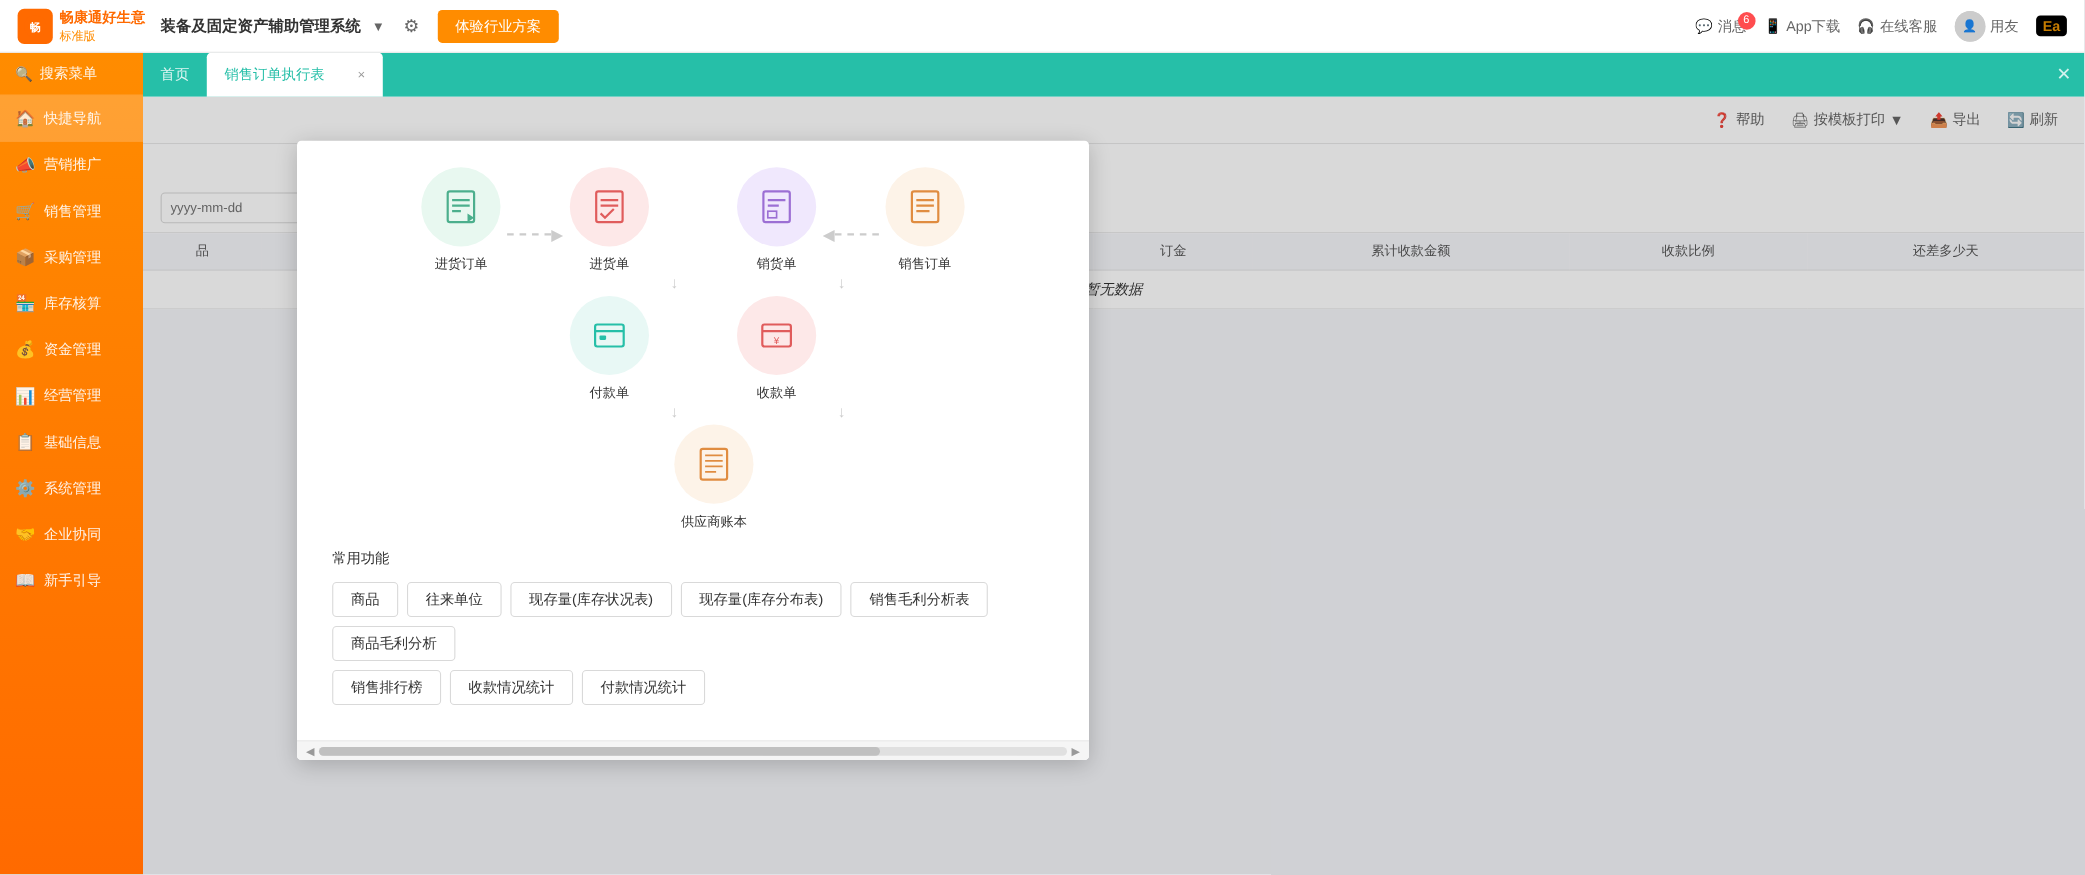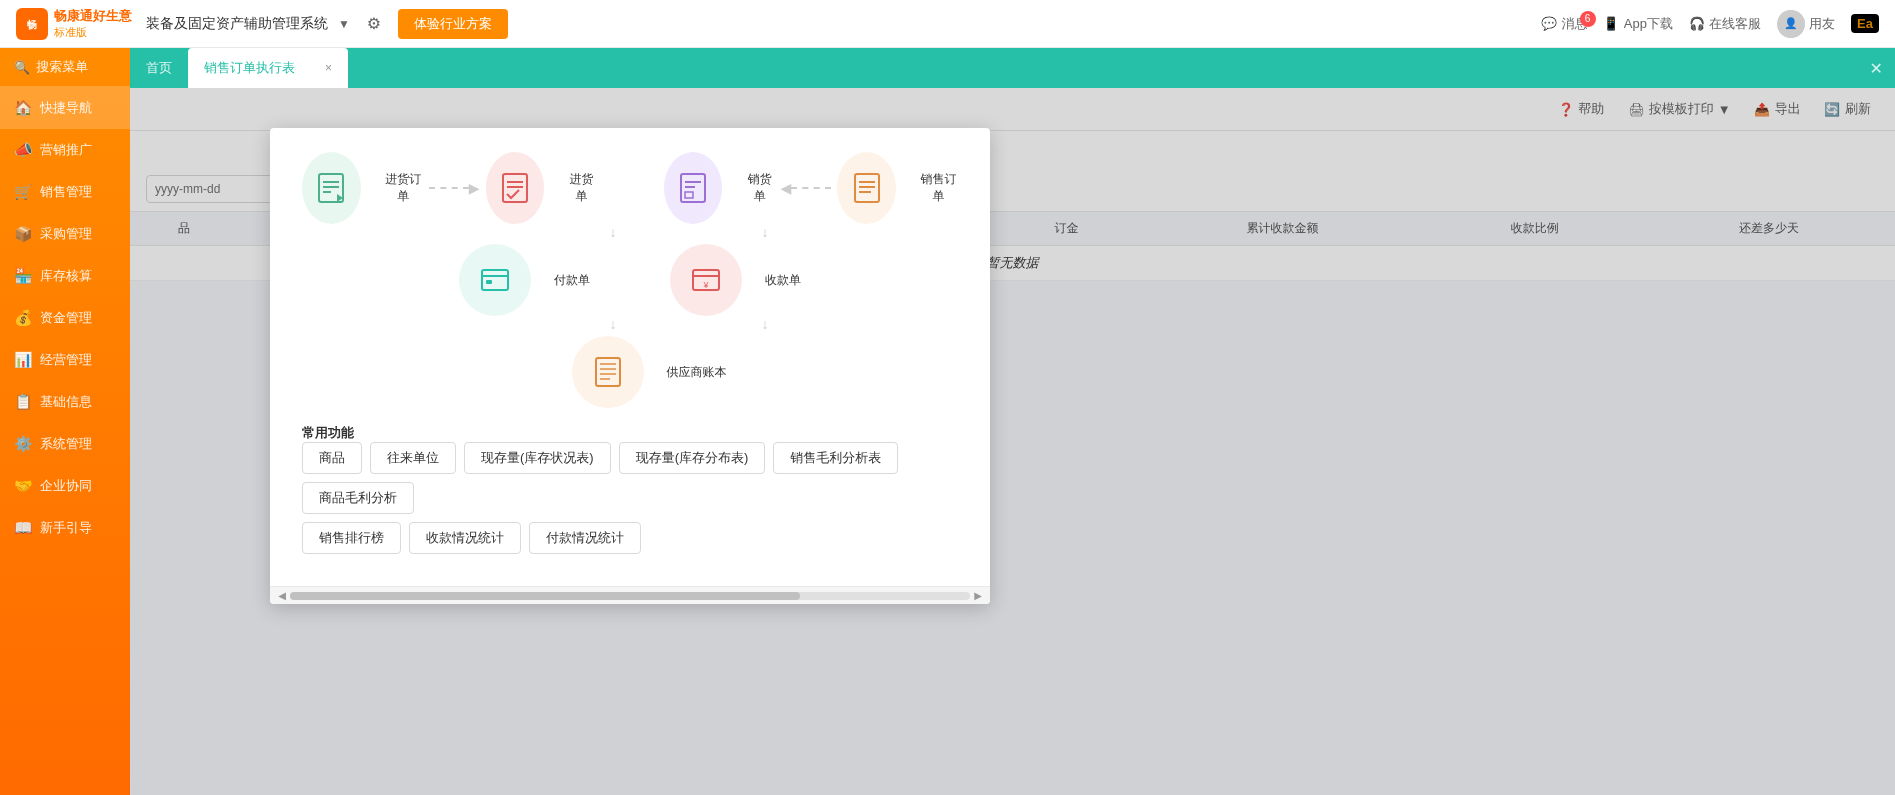--- a/index.html
+++ b/index.html
@@ -10,21 +10,21 @@
     .top-bar { display: flex; align-items: center; height: 48px; background: #fff; border-bottom: 1px solid #e8e8e8; padding: 0 16px; gap: 10px; flex-shrink: 0; }
     .main-area { display: flex; flex: 1; overflow: hidden; }
     .sidebar { width: 130px; background: linear-gradient(180deg, #ff8c00 0%, #ff6a00 100%); display: flex; flex-direction: column; flex-shrink: 0; }
     .content-area { flex: 1; display: flex; flex-direction: column; overflow: hidden; }
     .tab-bar { display: flex; align-items: center; height: 40px; background: #26bfa8; padding: 0; flex-shrink: 0; }
     .page-content { flex: 1; background: #f5f6fa; overflow: hidden; position: relative; }
 
     
     .logo-area { display: flex; align-items: center; gap: 6px; min-width: 120px; }
     .logo-icon { width: 32px; height: 32px; background: #ff6a00; border-radius: 6px; display: flex; align-items: center; justify-content: center; color: white; font-size: 18px; font-weight: bold; }
-    .system-name { font-size: 14px; color: #333; font-weight: 400; }
+    .system-name { font-size: 14px; color: #333; font-weight: 700; }
     .dropdown-btn { display: flex; align-items: center; gap: 4px; cursor: pointer; color: #666; font-size: 12px; }
     .settings-btn { width: 28px; height: 28px; display: flex; align-items: center; justify-content: center; cursor: pointer; color: #666; font-size: 16px; }
     .try-btn { background: #ff8c00; color: white; border: none; padding: 6px 16px; border-radius: 4px; cursor: pointer; font-size: 13px; }
     .top-right { margin-left: auto; display: flex; align-items: center; gap: 16px; }
     .top-right-item { display: flex; align-items: center; gap: 4px; color: #666; font-size: 13px; cursor: pointer; position: relative; }
     .badge { background: #ff4d4f; color: white; font-size: 10px; border-radius: 8px; padding: 0 4px; position: absolute; top: -4px; right: -8px; min-width: 16px; height: 16px; display: flex; align-items: center; justify-content: center; }
     .avatar { width: 28px; height: 28px; border-radius: 50%; background: #ccc; display: flex; align-items: center; justify-content: center; font-size: 12px; color: #fff; overflow: hidden; }
 
     
     .sidebar-search { display: flex; align-items: center; gap: 6px; color: rgba(255,255,255,0.9); padding: 10px 14px; font-size: 13px; cursor: pointer; border-bottom: 1px solid rgba(255,255,255,0.2); }
@@ -57,33 +57,33 @@
     .data-table td { padding: 8px 12px; border-bottom: 1px solid #f0f0f0; text-align: center; color: #333; font-style: italic; }
     .no-data { text-align: center; color: #999; padding: 60px; font-size: 13px; }
 
     
     .close-btn { margin-left: auto; margin-right: 12px; color: rgba(255,255,255,0.8); cursor: pointer; font-size: 16px; }
 
     
     .modal-overlay { position: absolute; top: 0; left: 0; right: 0; bottom: 0; background: rgba(0,0,0,0.15); z-index: 100; display: flex; align-items: flex-start; justify-content: flex-start; }
     .modal-box { background: #fff; border-radius: 4px; box-shadow: 0 4px 20px rgba(0,0,0,0.2); width: 720px; margin: 40px 0 0 140px; overflow: hidden; }
     .modal-content { padding: 24px 32px; }
-    .flow-node { display: flex; align-items: center; gap: 23px; }
+    .flow-node { display: flex; flex-direction: column; align-items: center; gap: 8px; }
     .flow-circle { width: 72px; height: 72px; border-radius: 50%; display: flex; align-items: center; justify-content: center; font-size: 26px; }
     .flow-circle.green { background: #e8f8f0; }
     .flow-circle.red-light { background: #fde8e8; }
     .flow-circle.purple { background: #f0e8fd; }
     .flow-circle.orange-light { background: #fdf3e8; }
     .flow-circle.teal { background: #e8f8f5; }
     .flow-circle.red { background: #fde8e8; }
     .flow-label { font-size: 12px; color: #333; text-align: center; }
 
     
     .func-section { padding: 16px 0 8px 0; }
-    .func-title { font-size: 13px; color: #333; font-weight: 700; margin-bottom: 0; }
+    .func-title { font-size: 13px; color: #333; font-weight: 400; margin-bottom: 12px; }
     .func-buttons { display: flex; flex-wrap: wrap; gap: 8px; }
     .func-btn { border: 1px solid #d9d9d9; background: #fff; padding: 6px 16px; border-radius: 4px; font-size: 13px; color: #333; cursor: pointer; white-space: nowrap; }
 
     
     .modal-scrollbar-area { height: 18px; background: #f5f5f5; border-top: 1px solid #e8e8e8; display: flex; align-items: center; padding: 0 4px; }
     .scrollbar-track { flex: 1; height: 8px; background: #e0e0e0; border-radius: 4px; position: relative; }
     .scrollbar-thumb { width: 75%; height: 8px; background: #c0c0c0; border-radius: 4px; }
     .scrollbar-arrow { width: 16px; height: 16px; display: flex; align-items: center; justify-content: center; color: #999; cursor: pointer; font-size: 10px; }
 
     .ea-badge { background: #000000; color: #c87d00; border-radius: 4px; padding: 2px 6px; font-size: 13px; font-weight: bold; }

